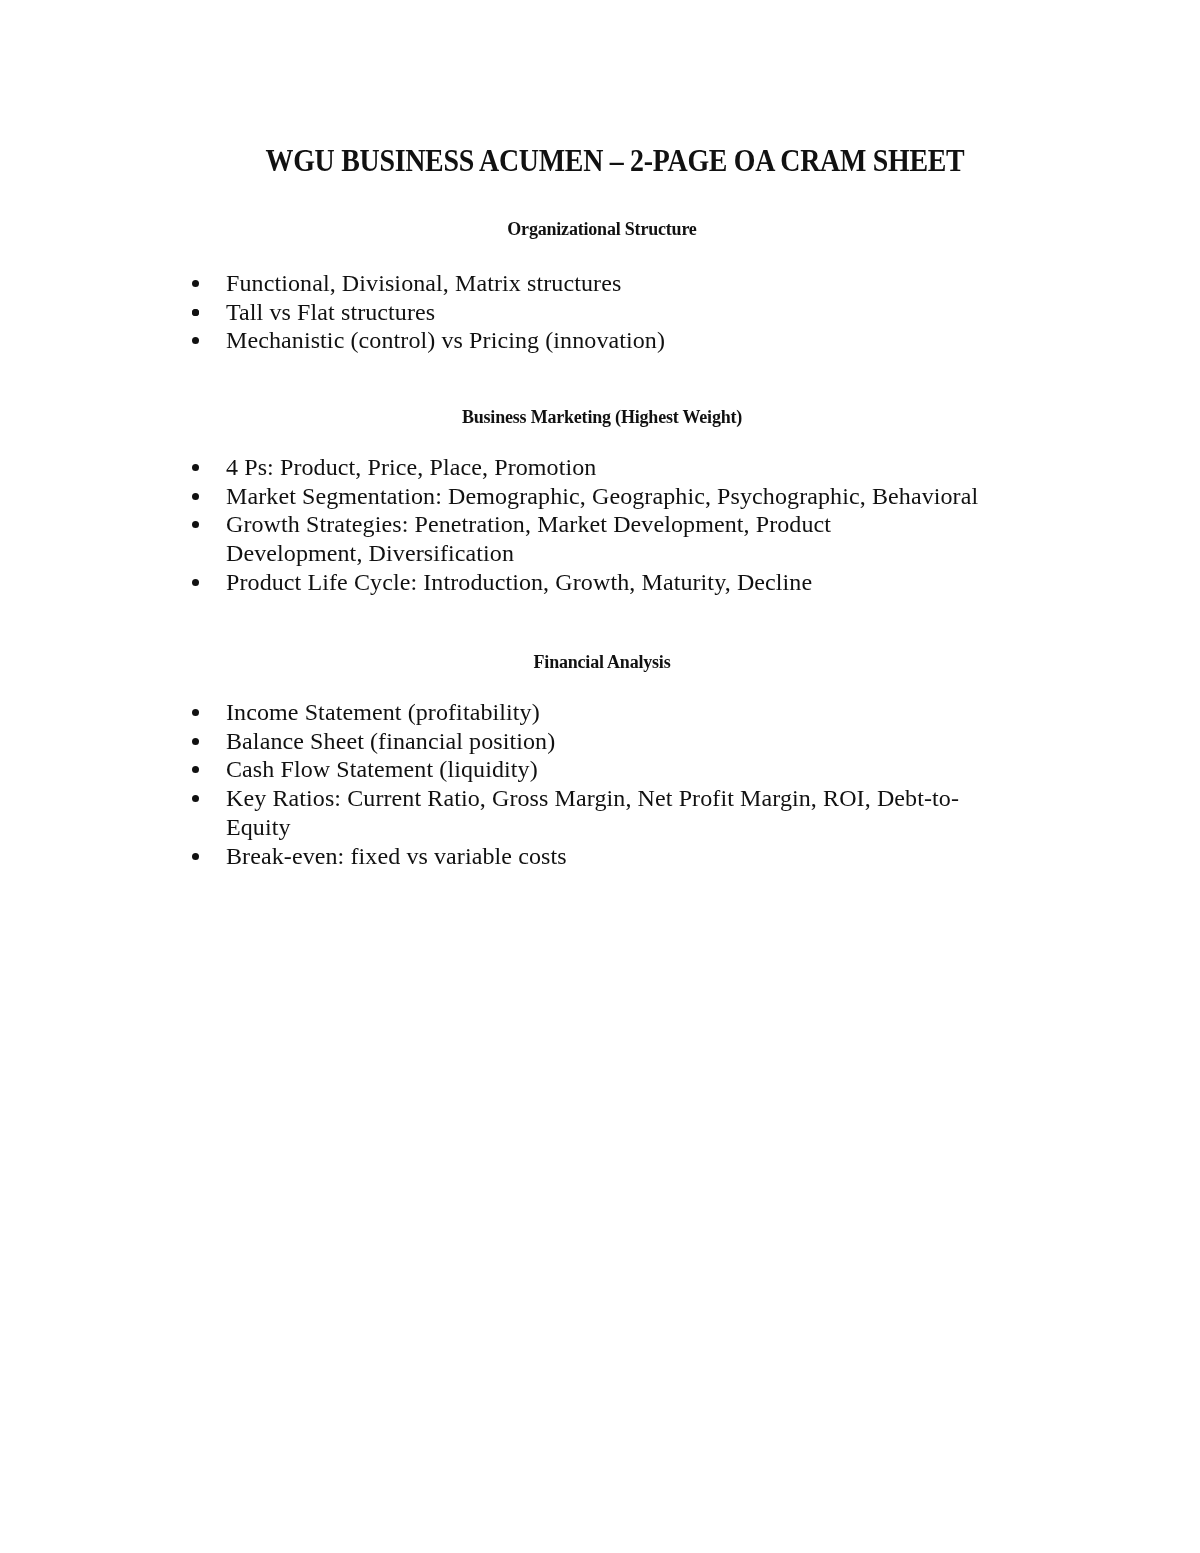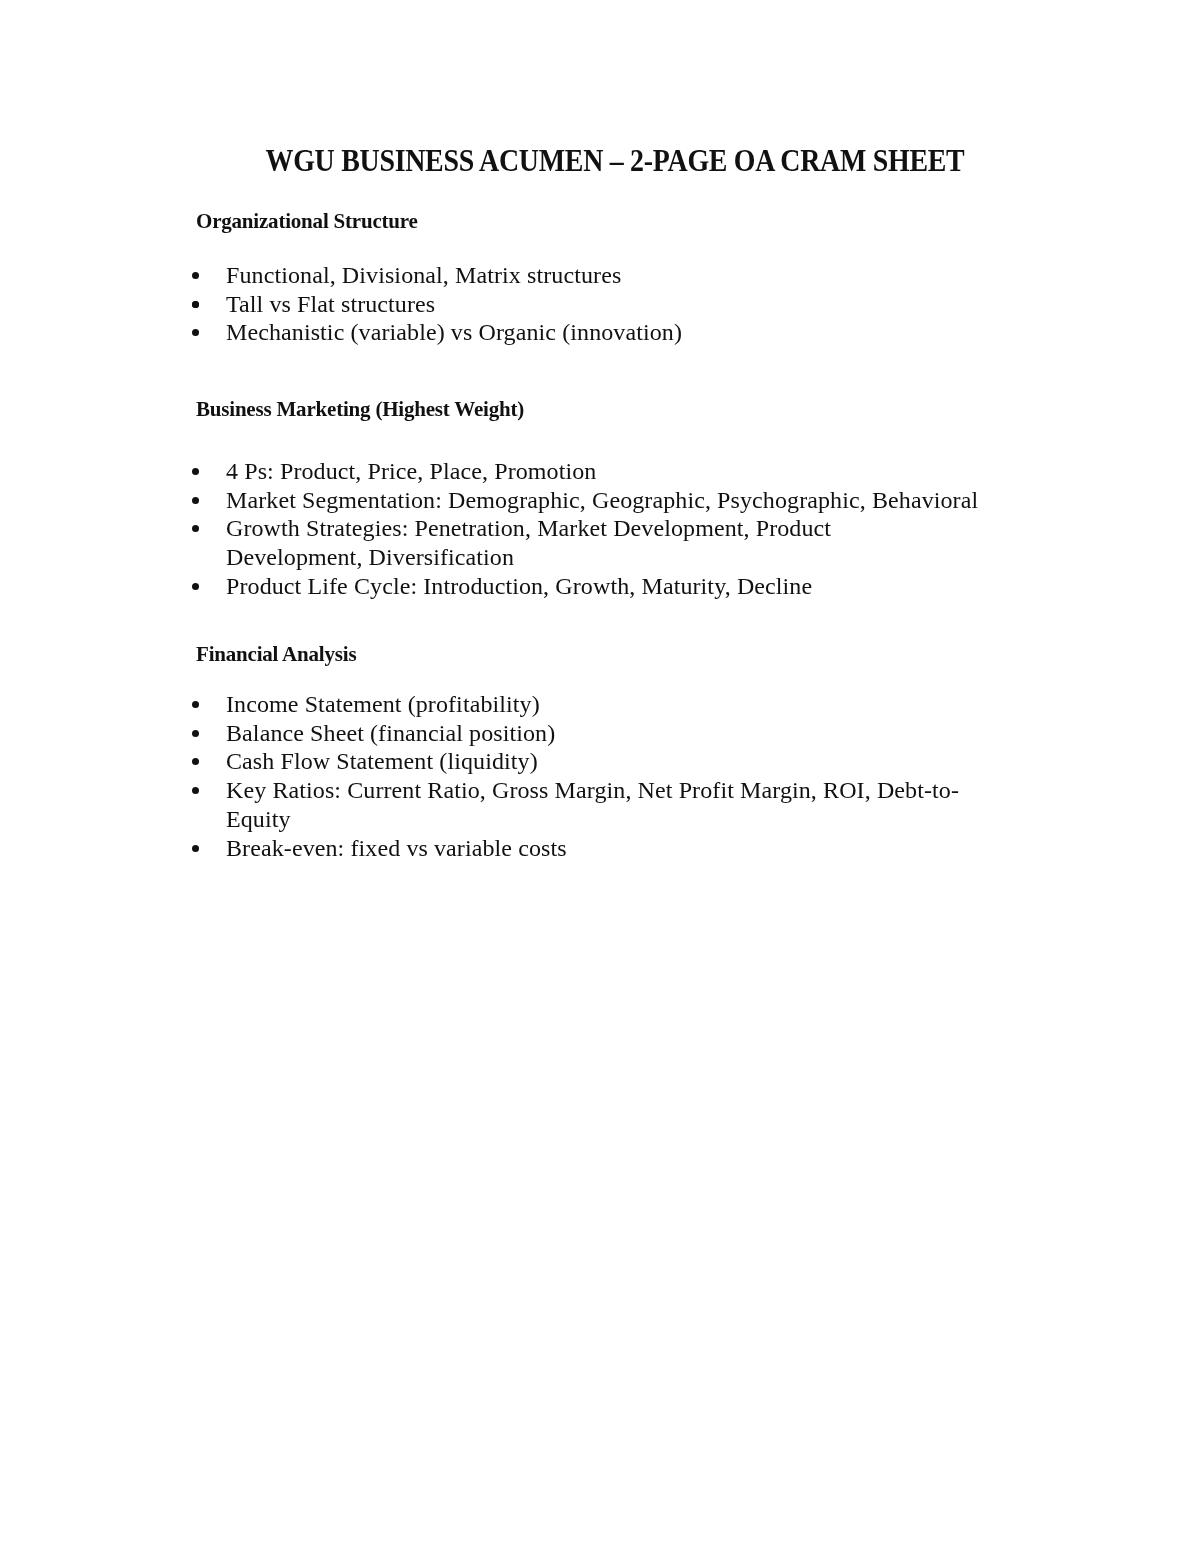--- a/index.html
+++ b/index.html
@@ -35,24 +35,25 @@
       transform: scaleX(0.9);
     }
     .section {
       position: absolute;
       left: 177px;
       width: 820px;
     }
     .heading {
       font-family: "Liberation Serif", "DejaVu Serif", serif;
       font-weight: bold;
-      font-size: 21px;
+      font-size: 18px;
       line-height: 26px;
-      margin: 4px;
+      margin: 12px;
       letter-spacing: -0.2px;
+      text-align: center;
     }
     ul.bullets {
       list-style: none;
       margin: 0;
       padding: 0;
     }
     ul.bullets li {
       position: relative;
       padding-left: 34px;
       font-family: "Liberation Serif", "DejaVu Serif", serif;
@@ -76,27 +77,27 @@
 <div class="page">
 
   <div class="title">WGU BUSINESS ACUMEN – 2-PAGE OA CRAM SHEET</div>
 
   <div class="section" style="top:204px;">
     <h2 class="heading">Organizational Structure</h2>
     <ul class="bullets" style="margin-top:27px;">
       <li><span class="bullet-dot"></span><span>Functional, Divisional, Matrix structures</span></li>
       <li><span class="bullet-dot"></span></li>
       <li><span class="bullet-dot"></span><span>Tall vs Flat structures</span></li>
-      <li><span class="bullet-dot"></span><span>Mechanistic (variable) vs Organic (innovation)</span></li>
+      <li><span class="bullet-dot"></span><span>Mechanistic (control) vs Pricing (innovation)</span></li>
     </ul>
   </div>
 
   <div class="section" style="top:392px;">
     <h2 class="heading">Business Marketing (Highest Weight)</h2>
-    <ul class="bullets" style="margin-top:35px;">
+    <ul class="bullets" style="margin-top:23px;">
       <li><span class="bullet-dot"></span><span>4 Ps: Product, Price, Place, Promotion</span></li>
       <li><span class="bullet-dot"></span><span>Market Segmentation: Demographic, Geographic, Psychographic, Behavioral</span></li>
       <li style="width:720px;"><span class="bullet-dot"></span><span>Growth Strategies: Penetration, Market Development, Product Development, Diversification</span></li>
       <li><span class="bullet-dot"></span><span>Product Life Cycle: Introduction, Growth, Maturity, Decline</span></li>
     </ul>
   </div>
 
   <div class="section" style="top:637px;">
     <h2 class="heading">Financial Analysis</h2>
     <ul class="bullets" style="margin-top:23px;">

